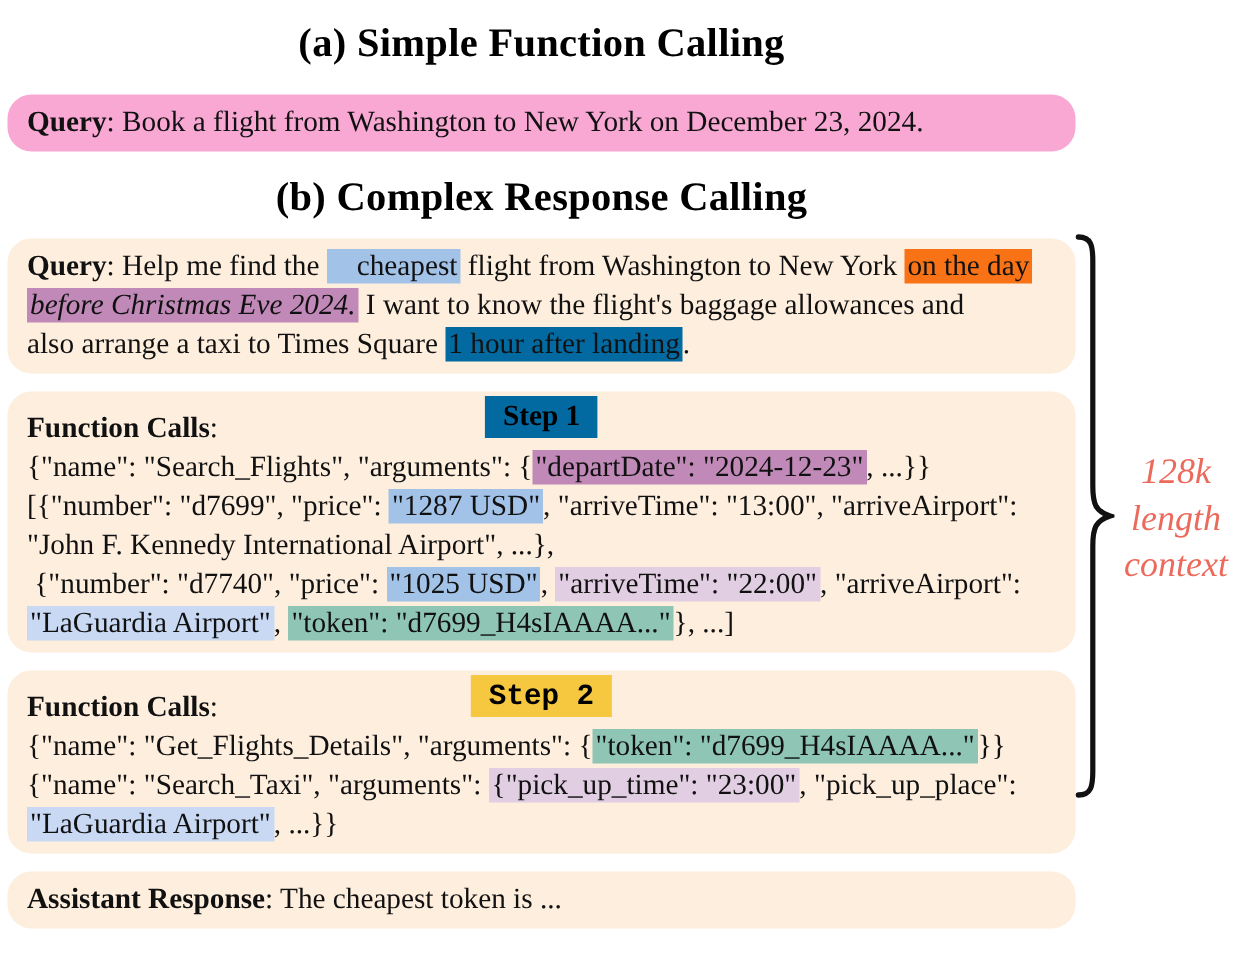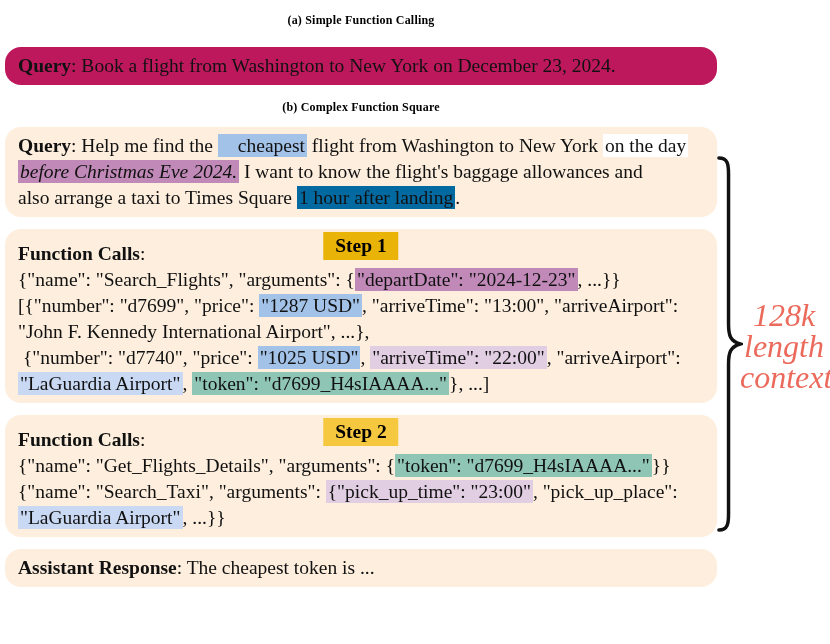--- a/index.html
+++ b/index.html
@@ -19,21 +19,21 @@
   }
   .col {
     position: absolute;
     left: 5px;
     top: 0;
     width: 712px;
   }
   .heading {
     text-align: center;
     font-weight: bold;
-    font-size: 12px;
+    font-size: 27px;
     color: #000000;
     letter-spacing: 0.2px;
   }
   .heading-a { padding-top: 13px; }
   .heading-b { padding-top: 15px; }
   .box {
     border-radius: 16px;
     padding: 6px 13px;
     font-size: 19.5px;
     line-height: 26px;
@@ -73,63 +73,63 @@
     width: 27px;
     height: 376px;
   }
   .ctx-label {
     position: absolute;
     left: 28px;
     top: 300px;
     width: 88px;
     text-align: center;
     font-style: italic;
-    font-size: 32px;
+    font-size: 24px;
     line-height: 31px;
   }
 </style>
 </head>
 <body>
 
 <div class="canvas">
 
   <div class="col">
 
     <div class="heading heading-a">(a) Simple Function Calling</div>
 
-    <div class="box" style="background-color: #be185d; margin-top: 19px;">
+    <div class="box" style="background-color: #f9a8d4; margin-top: 19px;">
       <div>
           <div class="line"><span style="font-weight: bold;">Query</span><span>: Book a flight from Washington to New York on December 23, 2024.</span></div>
         </div>
     </div>
 
-    <div class="heading heading-b">(b) Complex Function Square</div>
+    <div class="heading heading-b">(b) Complex Response Calling</div>
 
     <div class="box" style="background-color: rgb(253, 238, 221);">
       <div>
-          <div class="line"><span style="font-weight: bold;">Query</span><span>: Help me find the </span><span class="hl" style="background-color: rgb(163, 194, 232); padding-left: 20px;">cheapest</span><span> flight from Washington to New York </span><span class="hl" style="background-color: #ffffff;">on the day</span></div>
+          <div class="line"><span style="font-weight: bold;">Query</span><span>: Help me find the </span><span class="hl" style="background-color: rgb(163, 194, 232); padding-left: 20px;">cheapest</span><span> flight from Washington to New York </span><span class="hl" style="background-color: #f97316;">on the day</span></div>
           <div class="line"><span class="hl" style="background-color: rgb(192, 137, 184); font-style: italic;">before Christmas Eve 2024.</span><span> I want to know the flight's baggage allowances and</span></div>
           <div class="line"><span>also arrange a taxi to Times Square </span><span class="hl" style="background-color: #0369a1;">1 hour after landing</span><span>.</span></div>
         </div>
     </div>
 
     <div class="box step-box" style="background-color: rgb(253, 238, 221);">
-      <div class="badge" style="background-color: #eab308;">Step 1</div>
+      <div class="badge" style="background-color: #0369a1;">Step 1</div>
       <div>
           <div class="line"><span style="font-weight: bold;">Function Calls</span><span>:</span></div>
           <div class="line"><span>{"name": "Search_Flights", "arguments": {</span><span class="hl" style="background-color: rgb(192, 137, 184);">"departDate": "2024-12-23"</span><span>, ...}}</span></div>
           <div class="line"><span>[{"number": "d7699", "price": </span><span class="hl" style="background-color: rgb(163, 194, 232);">"1287 USD"</span><span>, "arriveTime": "13:00", "arriveAirport":</span></div>
           <div class="line"><span>"John F. Kennedy International Airport", ...},</span></div>
           <div class="line"><span> {"number": "d7740", "price": </span><span class="hl" style="background-color: rgb(163, 194, 232);">"1025 USD"</span><span>, </span><span class="hl" style="background-color: rgb(226, 206, 226);">"arriveTime": "22:00"</span><span>, "arriveAirport":</span></div>
           <div class="line"><span class="hl" style="background-color: rgb(201, 217, 243);">"LaGuardia Airport"</span><span>, </span><span class="hl" style="background-color: rgb(143, 197, 181);">"token": "d7699_H4sIAAAA..."</span><span>}, ...]</span></div>
         </div>
     </div>
 
     <div class="box step-box" style="background-color: rgb(253, 238, 221);">
-      <div class="badge" style="background-color: rgb(246, 200, 63);">Step 2</div>
+      <div class="badge" style="background-color: rgb(246, 200, 63); font-family: Liberation Mono, monospace;">Step 2</div>
       <div>
           <div class="line"><span style="font-weight: bold;">Function Calls</span><span>:</span></div>
           <div class="line"><span>{"name": "Get_Flights_Details", "arguments": {</span><span class="hl" style="background-color: rgb(143, 197, 181);">"token": "d7699_H4sIAAAA..."</span><span>}}</span></div>
           <div class="line"><span>{"name": "Search_Taxi", "arguments": </span><span class="hl" style="background-color: rgb(226, 206, 226);">{"pick_up_time": "23:00"</span><span>, "pick_up_place":</span></div>
           <div class="line"><span class="hl" style="background-color: rgb(201, 217, 243);">"LaGuardia Airport"</span><span>, ...}}</span></div>
         </div>
     </div>
 
     <div class="box" style="background-color: rgb(253, 238, 221);">
       <div>

